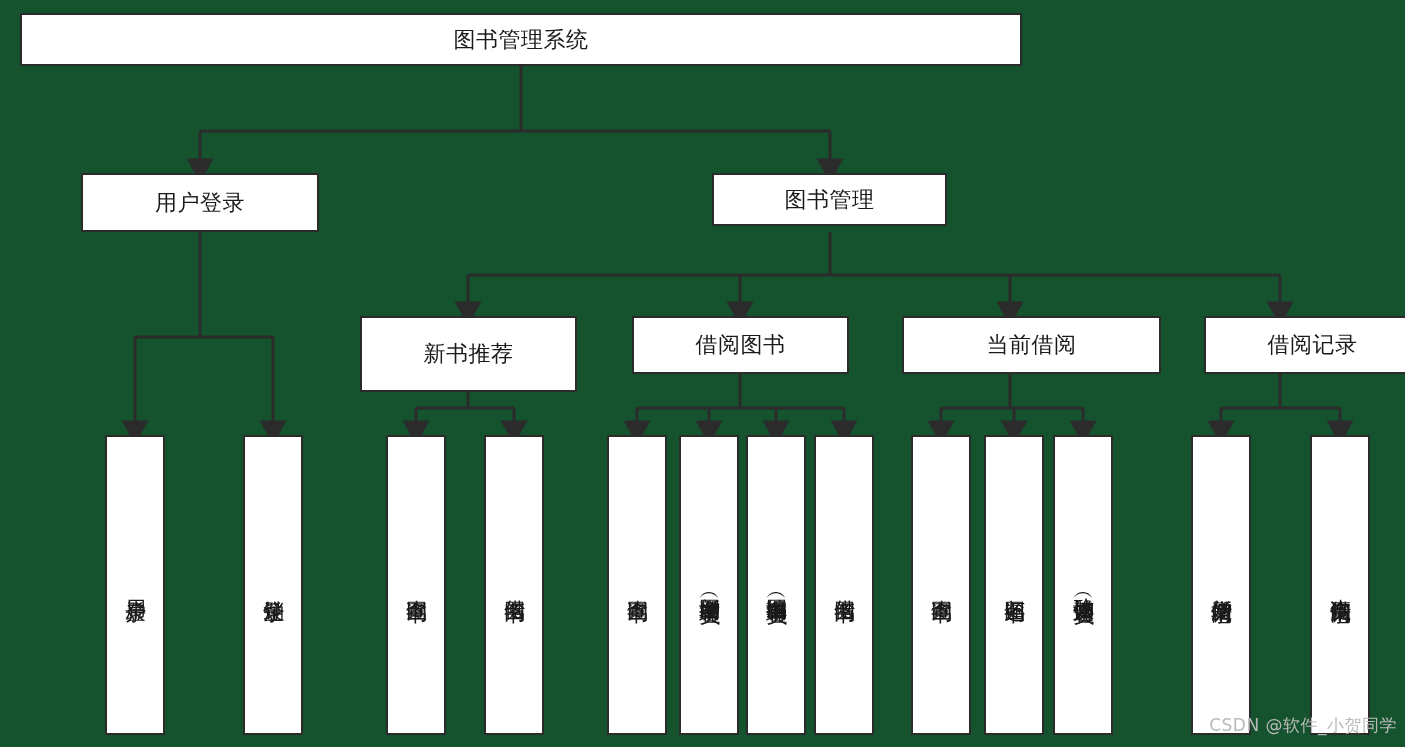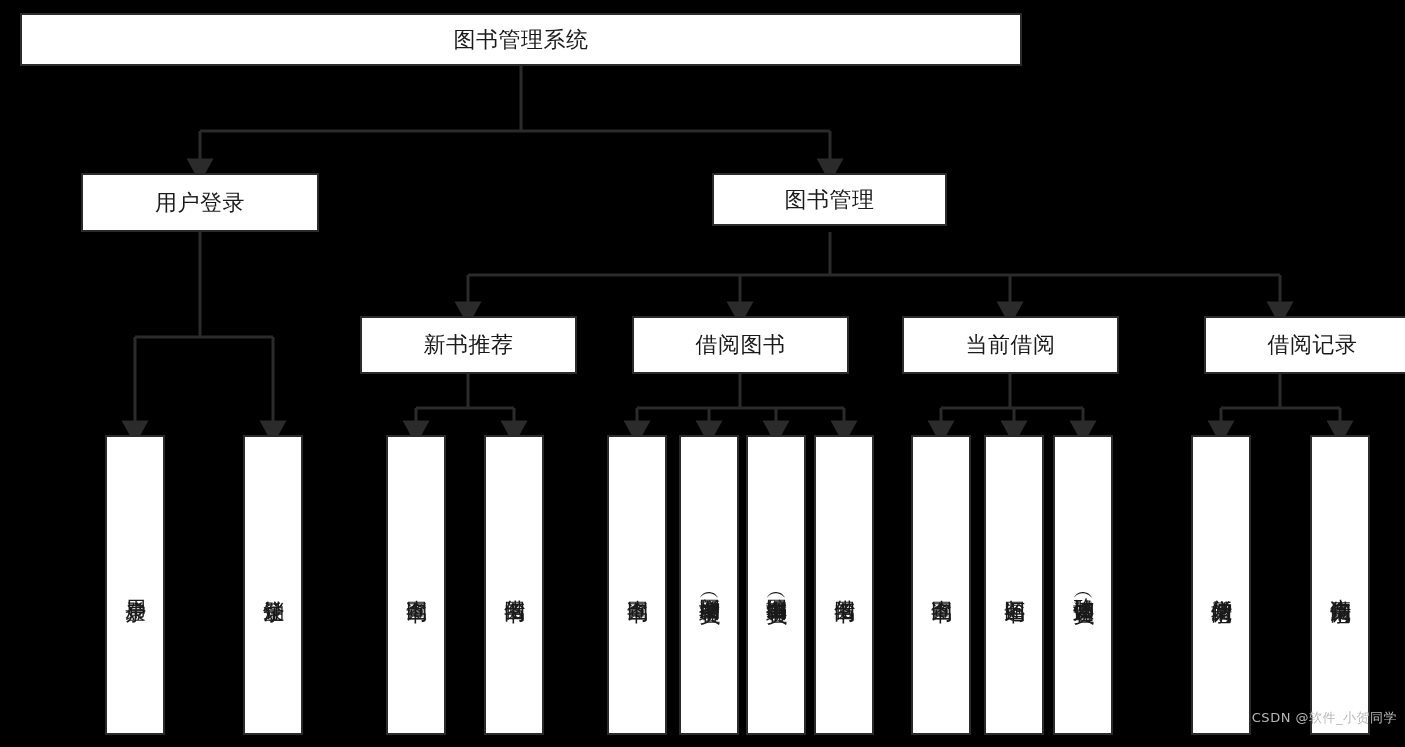--- a/index.html
+++ b/index.html
@@ -7,21 +7,21 @@
     padding: 0;
     background: #ffffff;
   }
   body {
     font-family: "DejaVu Sans", "Liberation Sans", sans-serif;
   }
   #canvas {
     position: relative;
     width: 1405px;
     height: 747px;
-    background: #000000;
+    background: #14532d;
     overflow: hidden;
   }
   #edges {
     position: absolute;
     left: 0;
     top: 0;
     width: 1405px;
     height: 747px;
     pointer-events: none;
   }
@@ -52,22 +52,22 @@
   .node.vert .label {
     writing-mode: vertical-rl;
     text-orientation: upright;
     font-size: 21px;
     line-height: 1.12;
     letter-spacing: 1px;
   }
   #watermark {
     position: absolute;
     right: 8px;
-    bottom: 20px;
-    font-size: 13px;
+    bottom: 10px;
+    font-size: 17px;
     color: #b9b9b9;
     letter-spacing: 0.5px;
     white-space: nowrap;
   }
 </style>
 </head>
 <body>
 
 <div id="canvas">
 
@@ -125,27 +125,27 @@
     <span class="label">图书管理系统</span>
   </div>
 
   <div class="node horiz" style="left:81px;top:173px;width:238px;height:59px;">
     <span class="label">用户登录</span>
   </div>
   <div class="node horiz" style="left:712px;top:173px;width:235px;height:53px;">
     <span class="label">图书管理</span>
   </div>
 
-  <div class="node horiz" style="left:360px;top:316px;width:217px;height:58px;justify-content:center;">
+  <div class="node horiz" style="left:360px;top:316px;width:217px;height:76px;justify-content:center;">
     <span class="label">新书推荐</span>
   </div>
   <div class="node horiz" style="left:632px;top:316px;width:217px;height:58px;">
     <span class="label">借阅图书</span>
   </div>
-  <div class="node horiz" style="left:902px;top:316px;width:217px;height:58px;">
+  <div class="node horiz" style="left:902px;top:316px;width:259px;height:58px;">
     <span class="label">当前借阅</span>
   </div>
   <div class="node horiz" style="left:1172px;top:316px;width:217px;height:58px;margin-left:32px;">
     <span class="label">借阅记录</span>
   </div>
 
   <div class="node vert" style="left:105px;top:435px;width:60px;height:300px;">
     <span class="label">用户登录</span>
   </div>
   <div class="node vert" style="left:243px;top:435px;width:60px;height:300px;">

